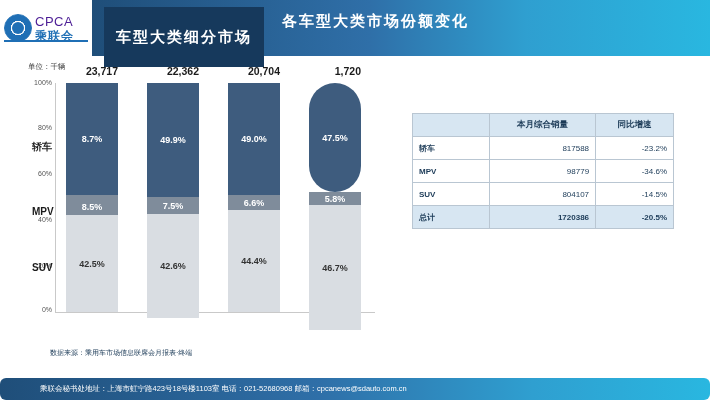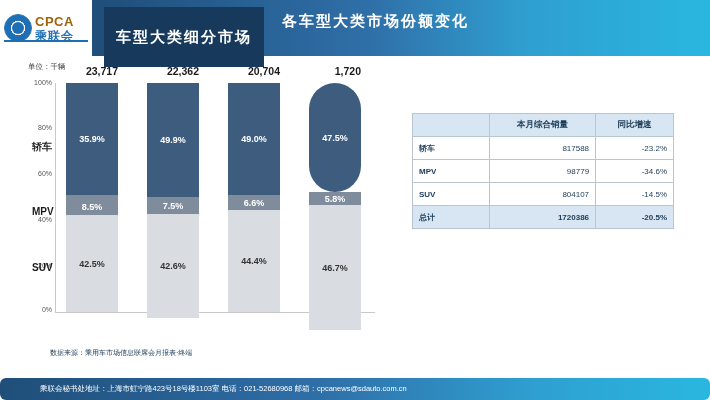--- a/index.html
+++ b/index.html
@@ -11,21 +11,21 @@
   .topbar-blue{position:absolute;left:0;top:0;width:710px;height:56px;
     background:linear-gradient(90deg,#ffffff 0%,#ffffff 13%,#1f4e79 13%,#2f6fa8 52%,#2f9fd0 74%,#29b7e0 100%);}
   .logo-box{position:absolute;left:0;top:0;width:92px;height:56px;background:#ffffff;
     display:flex;align-items:center;padding-left:4px;box-sizing:border-box;}
   .logo-emblem{width:26px;height:26px;border-radius:50%;
     background:radial-gradient(circle at 50% 50%,#ffffff 0 38%,#1f6fb5 40% 70%,#ffffff 72% 100%);
     border:1.5px solid #1f6fb5;position:relative;flex:0 0 auto;}
   .logo-emblem:after{content:"";position:absolute;left:50%;top:50%;width:12px;height:12px;
     transform:translate(-50%,-50%);border-radius:50%;background:#1f6fb5;}
   .logo-text{margin-left:3px;line-height:1;}
-  .logo-cpca{font-size:13px;font-weight:bold;color:#a16207;letter-spacing:.5px;}
+  .logo-cpca{font-size:13px;font-weight:normal;color:#4c1d95;letter-spacing:.5px;}
   .logo-cn{font-size:12px;font-weight:bold;color:#1f6fb5;letter-spacing:1px;margin-top:2px;}
   .logo-rule{position:absolute;left:4px;top:40px;width:84px;height:2px;background:#1f6fb5;}
 
   .tab-dark{position:absolute;left:104px;top:7px;height:28px;background:#16395c;
     color:#ffffff;font-size:15px;font-weight:bold;letter-spacing:2px;
     display:flex;align-items:center;padding:16px 12px;}
   .tab-light{position:absolute;left:272px;top:7px;height:28px;color:#ffffff;
     font-size:15px;font-weight:bold;letter-spacing:2px;display:flex;align-items:center;padding:0 10px;}
 
   
@@ -103,21 +103,21 @@
 
   <div class="axis-v"></div>
   <div class="axis-h"></div>
 
   <div class="rowlabel" style="top:140px;">轿车</div>
   <div class="rowlabel" style="top:206px;">MPV</div>
   <div class="rowlabel" style="top:262px;">SUV</div>
 
   <div class="col" style="left:66px;">
     <div class="total">23,717</div>
-    <div class="seg car" style="top:0;height:112px;">35.9%</div>
+    <div class="seg car" style="top:0;height:112px;">8.7%</div>
     <div class="seg mpv" style="top:112px;height:24px;">8.5%</div>
     <div class="seg suv" style="top:132px;height:97px;">42.5%</div>
 
   </div>
 
   <div class="col" style="left:147px;">
     <div class="total">22,362</div>
     <div class="seg car" style="top:0;height:114px;">49.9%</div>
     <div class="seg mpv" style="top:114px;height:17px;">7.5%</div>
     <div class="seg suv" style="top:131px;height:104px;">42.6%</div>

